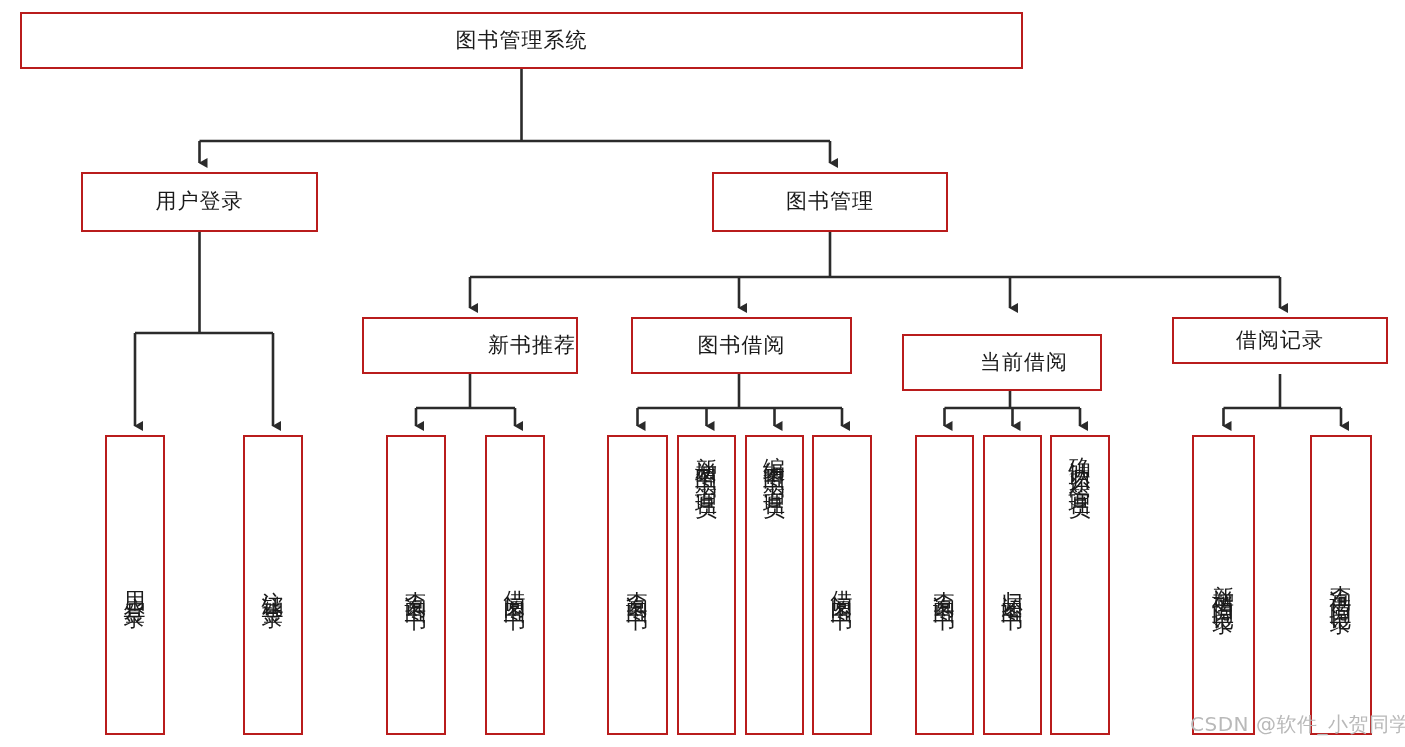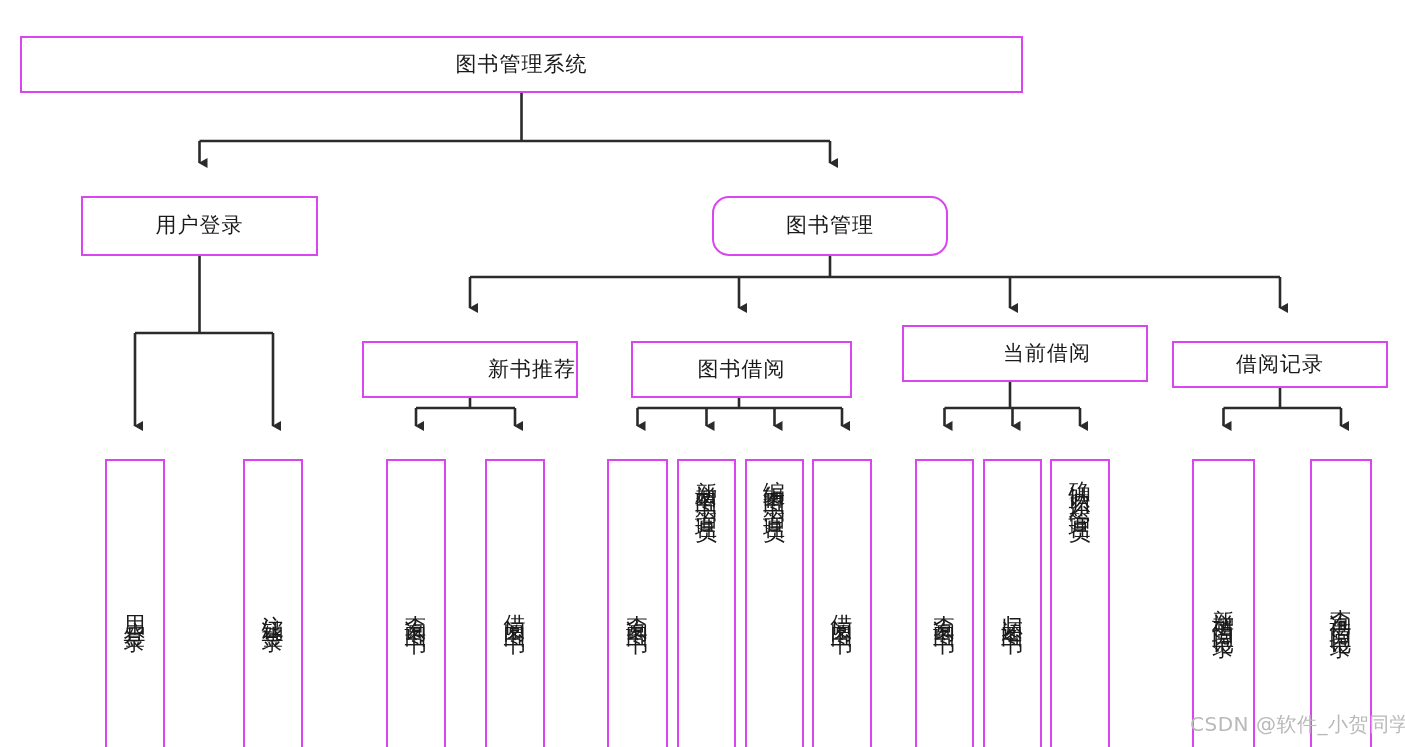--- a/index.html
+++ b/index.html
@@ -20,27 +20,26 @@
   #edges-svg {
     position: absolute;
     left: 0;
     top: 0;
     width: 1405px;
     height: 747px;
   }
   .node {
     position: absolute;
     box-sizing: border-box;
-    border: 2px solid #d946ef;
+    border: 2px solid #b91c1c;
     background: #ffffff;
     display: flex;
     align-items: center;
     justify-content: center;
     color: #1a1a1a;
-    margin-top: 24px;
   }
   .node-h .node-label {
     font-size: 21px;
     line-height: 1.2;
     letter-spacing: 1px;
     white-space: nowrap;
   }
   .node-v {
     align-items: flex-start;
     justify-content: center;
@@ -122,30 +121,30 @@
       </g>
   </svg>
 
   <div id="node-layer">
       <div class="node node-h" style="left: 20px; top: 12px; width: 1003px; height: 57px;">
         <span class="node-label">图书管理系统</span>
       </div>
       <div class="node node-h" style="left: 81px; top: 172px; width: 237px; height: 60px;">
         <span class="node-label">用户登录</span>
       </div>
-      <div class="node node-h" style="left: 712px; top: 172px; width: 236px; height: 60px; border-radius: 17px;">
+      <div class="node node-h" style="left: 712px; top: 172px; width: 236px; height: 60px;">
         <span class="node-label">图书管理</span>
       </div>
       <div class="node node-h" style="left: 362px; top: 317px; width: 216px; height: 57px; justify-content: flex-end;">
         <span class="node-label">新书推荐</span>
       </div>
       <div class="node node-h" style="left: 631px; top: 317px; width: 221px; height: 57px;">
         <span class="node-label">图书借阅</span>
       </div>
-      <div class="node node-h" style="left: 902px; top: 301px; width: 246px; height: 57px; padding-left: 44px;">
+      <div class="node node-h" style="left: 902px; top: 334px; width: 200px; height: 57px; padding-left: 44px;">
         <span class="node-label">当前借阅</span>
       </div>
       <div class="node node-h" style="left: 1172px; top: 317px; width: 216px; height: 47px;">
         <span class="node-label">借阅记录</span>
       </div>
       <div class="node node-v center-text" style="left: 105px; top: 435px; width: 60px; height: 300px;">
         <span class="node-label">用户登录</span>
       </div>
       <div class="node node-v center-text" style="left: 243px; top: 435px; width: 60px; height: 300px;">
         <span class="node-label">注销登录</span>

